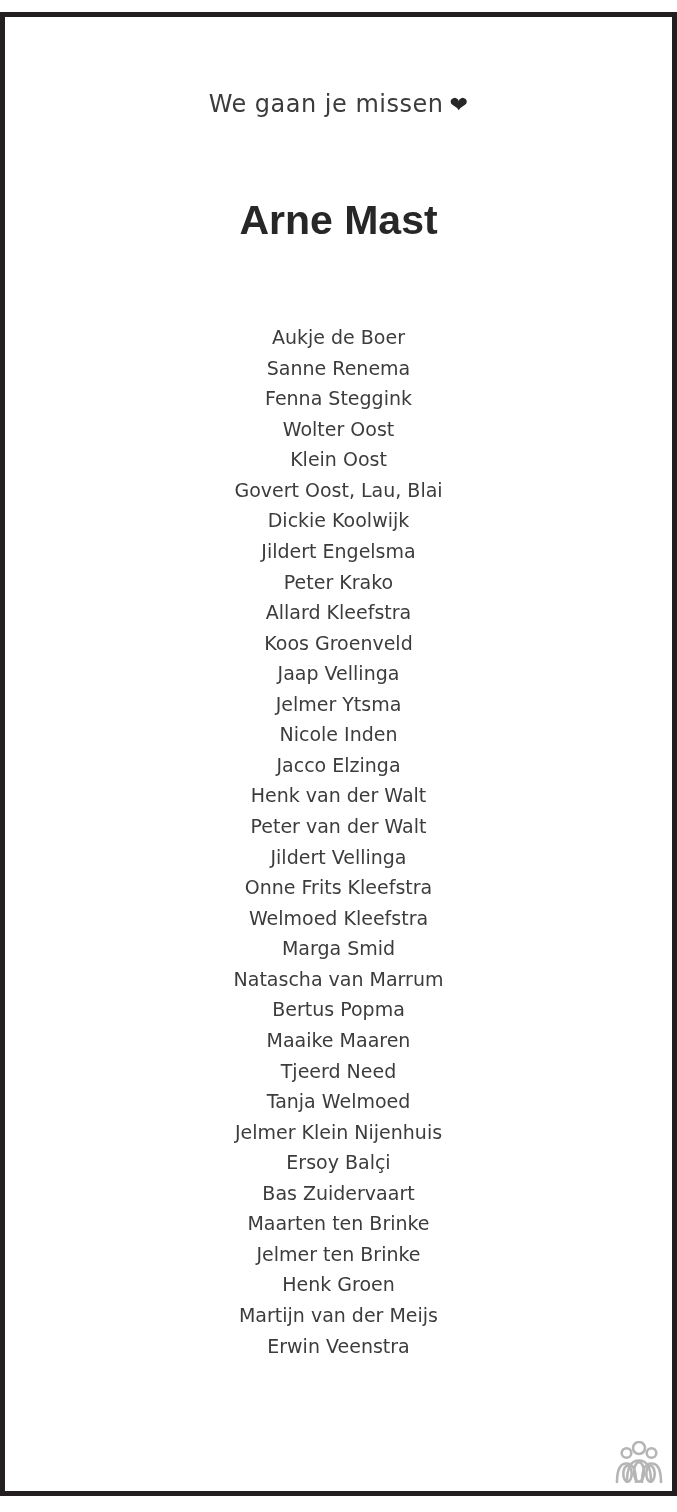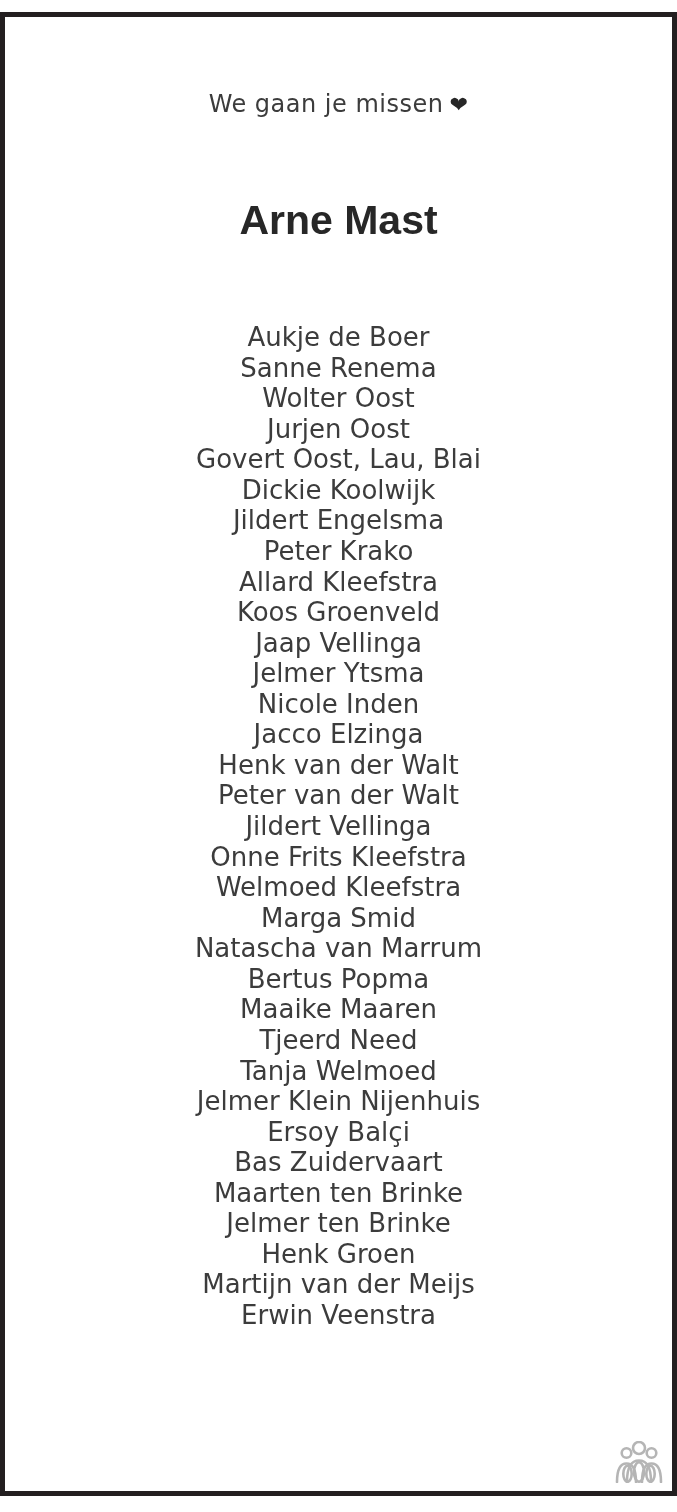--- a/index.html
+++ b/index.html
@@ -53,21 +53,21 @@
     font-weight: 700;
     color: var(--title-text, #272727);
     letter-spacing: 0px;
   }
   .names {
     position: absolute;
     top: 305px;
     left: 0;
     width: 100%;
     text-align: center;
-    font-size: 26px;
+    font-size: 19px;
     line-height: 30.56px;
     color: var(--name-text, #3c3c3c);
     list-style: none;
   }
   .logo {
     position: absolute;
     right: 9px;
     bottom: 8px;
     width: 48px;
     height: 42px;
@@ -82,22 +82,23 @@
 
   <div class="header">
     <span>We gaan je missen</span><span class="heart">❤</span>
   </div>
 
   <h1 class="title">Arne Mast</h1>
 
   <div class="names" id="names-list">
       <div>Aukje de Boer</div>
       <div>Sanne Renema</div>
+      <div>Fenna Steggink</div>
       <div>Wolter Oost</div>
-      <div>Jurjen Oost</div>
+      <div>Klein Oost</div>
       <div>Govert Oost, Lau, Blai</div>
       <div>Dickie Koolwijk</div>
       <div>Jildert Engelsma</div>
       <div>Peter Krako</div>
       <div>Allard Kleefstra</div>
       <div>Koos Groenveld</div>
       <div>Jaap Vellinga</div>
       <div>Jelmer Ytsma</div>
       <div>Nicole Inden</div>
       <div>Jacco Elzinga</div>

